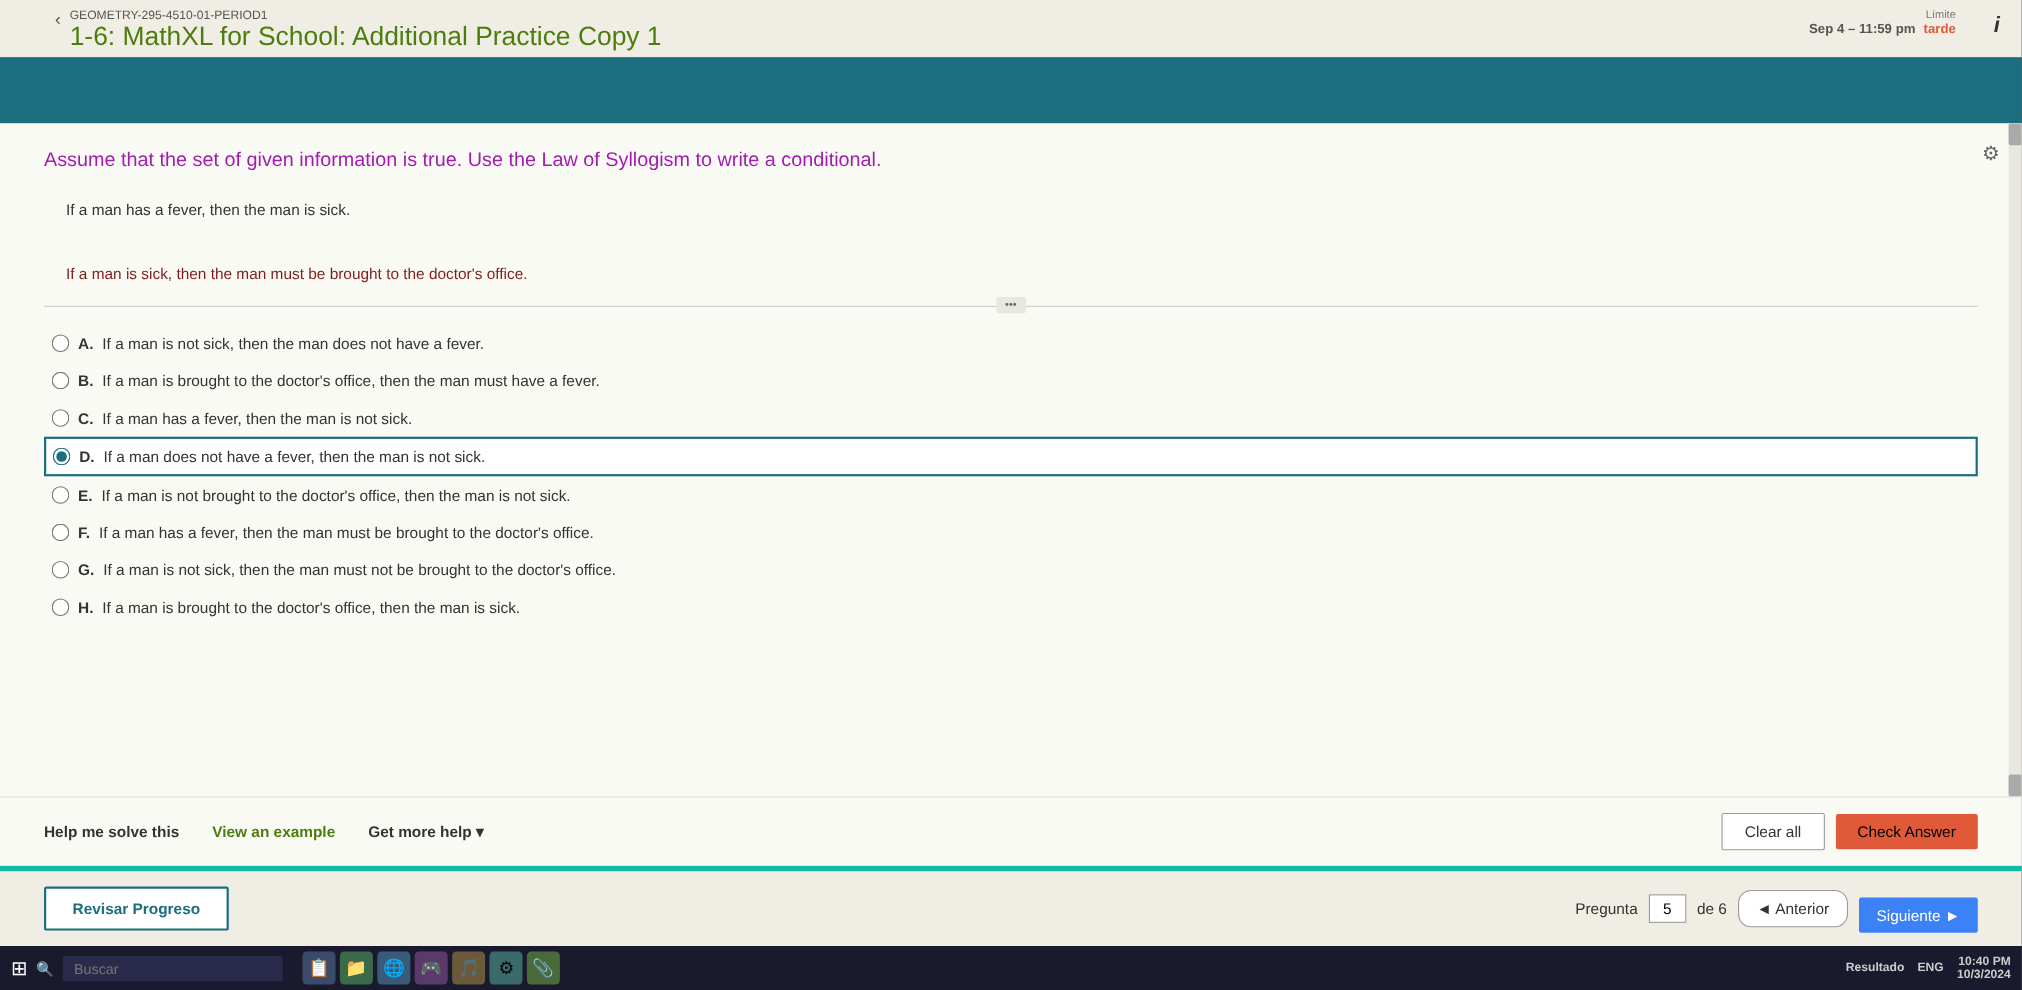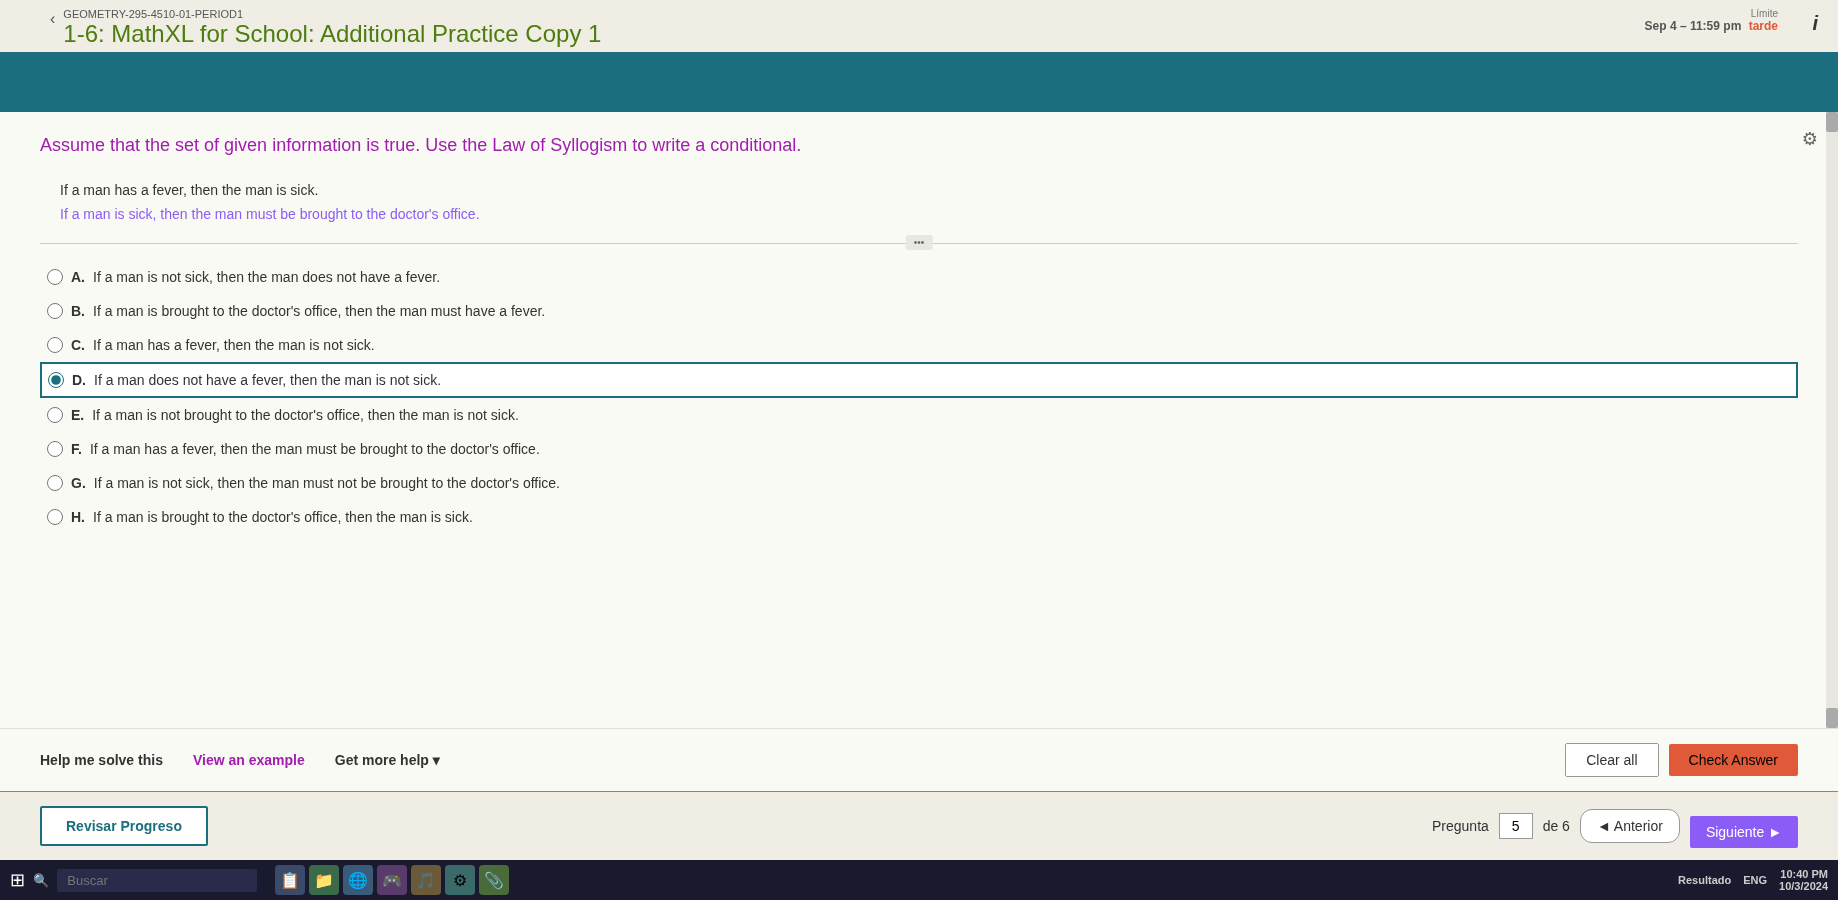--- a/index.html
+++ b/index.html
@@ -92,21 +92,21 @@
     <div style="padding: 20px 40px 10px 40px; flex:1; overflow-y:auto; position:relative;">
 
       <div style="position:absolute; right:0; top:0; bottom:0; width:12px; background:#e8e8e0; display:flex; flex-direction:column; justify-content:space-between;">
         <div style="width:12px; height:20px; background:#aaa; border-radius:2px;"></div>
         <div style="width:12px; height:20px; background:#aaa; border-radius:2px;"></div>
       </div>
 
       <p style="font-size:18px; color:#a21caf; margin-bottom:20px; line-height:1.5;">Assume that the set of given information is true. Use the Law of Syllogism to write a conditional.</p>
 
       <p style="font-size:14px; color:#333; margin-left:20px; line-height:1.7;">If a man has a fever, then the man is sick.</p>
-      <p style="font-size:14px; color:#8b5cf6; margin-left:20px; line-height:1.7;">If a man is sick, then the man must be brought to the doctor's office.</p>
+      <p style="font-size:14px; color:#7f1d1d; margin-left:20px; line-height:1.7;margin-top:35px;">If a man is sick, then the man must be brought to the doctor's office.</p>
 
       <div style="position:relative; margin: 16px 0;">
         <hr style="border:none; border-top:1px solid #ccc;">
         <span style="position:absolute; left:50%; top:-8px; transform:translateX(-50%); background:#e8e8e0; color:#666; font-size:10px; padding:2px 8px; border-radius:3px;">•••</span>
       </div>
 
       <ul style="list-style:none; margin-top:8px;">
 
         <li class="option-item" style="display:flex; align-items:center; padding:8px 6px; font-size:14px; color:#333; cursor:pointer; border:1px solid transparent;">
           <label style="display:flex; align-items:center; gap:8px; cursor:pointer; width:100%;">
@@ -170,37 +170,37 @@
             <span style="font-weight:bold;">H.</span>
             <span>If a man is brought to the doctor's office, then the man is sick.</span>
           </label>
         </li>
 
       </ul>
     </div>
 
     <div style="padding:14px 40px; background:#fafaf5; border-top:1px solid #e0e0d8; display:flex; align-items:center; gap:30px;">
       <a style="font-size:14px; font-weight:bold; color:#333; cursor:pointer; text-decoration:none;">Help me solve this</a>
-      <a style="font-size:14px; font-weight:bold; color:#a21caf; cursor:pointer; text-decoration:none;text-align:center;">View an example</a>
+      <a style="font-size:14px; font-weight:bold; color:#4d7c0f; cursor:pointer; text-decoration:none;text-align:center;">View an example</a>
       <a style="font-size:14px; font-weight:bold; color:#333; cursor:pointer; text-decoration:none;">Get more help ▾</a>
       <div style="margin-left:auto; display:flex; gap:10px; align-items:center;justify-content:flex-end;">
         <button style="border:1px solid #999; background:#fff; padding:8px 20px; font-size:14px; color:#333; cursor:pointer; border-radius:2px;">Clear all</button>
         <button style="border:none; background:#e05a3a; padding:8px 20px; font-size:14px; color:#000000; cursor:pointer; border-radius:2px;">Check Answer</button>
       </div>
     </div>
   </div>
 
-  <div style="background:#f0ede4; padding:12px 40px; display:flex; align-items:center; border-top:1px solid #14b8a6;">
+  <div style="background:#f0ede4; padding:12px 40px; display:flex; align-items:center; border-top:5px solid #14b8a6;">
     <button style="border:2px solid #1a6e7e; background:#fff; padding:10px 24px; font-size:14px; color:#1a6e7e; cursor:pointer; border-radius:2px; font-weight:bold;">Revisar Progreso</button>
     <div style="margin-left:auto; display:flex; align-items:center; gap:10px;">
       <span style="font-size:14px; color:#333;">Pregunta</span>
       <span style="border:1px solid #999; padding:4px 12px; font-size:14px; background:#fff;">5</span>
       <span style="font-size:14px; color:#333;">de 6</span>
       <button style="border:1px solid #999; background:#fff; padding:8px 16px; font-size:14px; color:#333; cursor:pointer; border-radius:12px;">◄ Anterior</button>
-      <button style="border:none; background:#8b5cf6; padding:8px 16px; font-size:14px; color:#fff; cursor:pointer; border-radius:2px;margin-top:12px;">Siguiente ►</button>
+      <button style="border:none; background:#3b82f6; padding:8px 16px; font-size:14px; color:#fff; cursor:pointer; border-radius:2px;margin-top:12px;">Siguiente ►</button>
     </div>
   </div>
 
   <div style="background:#1a1a2e; height:40px; display:flex; align-items:center; padding:0 10px; gap:8px; flex-shrink:0;">
     <span style="color:#fff; font-size:18px; cursor:pointer;">⊞</span>
     <div style="color:#aaa; font-size:13px;">🔍</div>
     <input style="background: rgb(42, 42, 74); border: none; color: rgb(204, 204, 204); padding: 4px 10px; font-size: 13px; width: 200px; border-radius: 2px; outline: none;" placeholder="Buscar">
     <div class="taskbar-icons" style="display:flex; gap:4px; align-items:center;">
       <div style="width:30px; height:30px; background:#3a4a6a; border-radius:4px; display:flex; align-items:center; justify-content:center; cursor:pointer; font-size:16px;">📋</div>
       <div style="width:30px; height:30px; background:#3a6a4a; border-radius:4px; display:flex; align-items:center; justify-content:center; cursor:pointer; font-size:16px;">📁</div>

